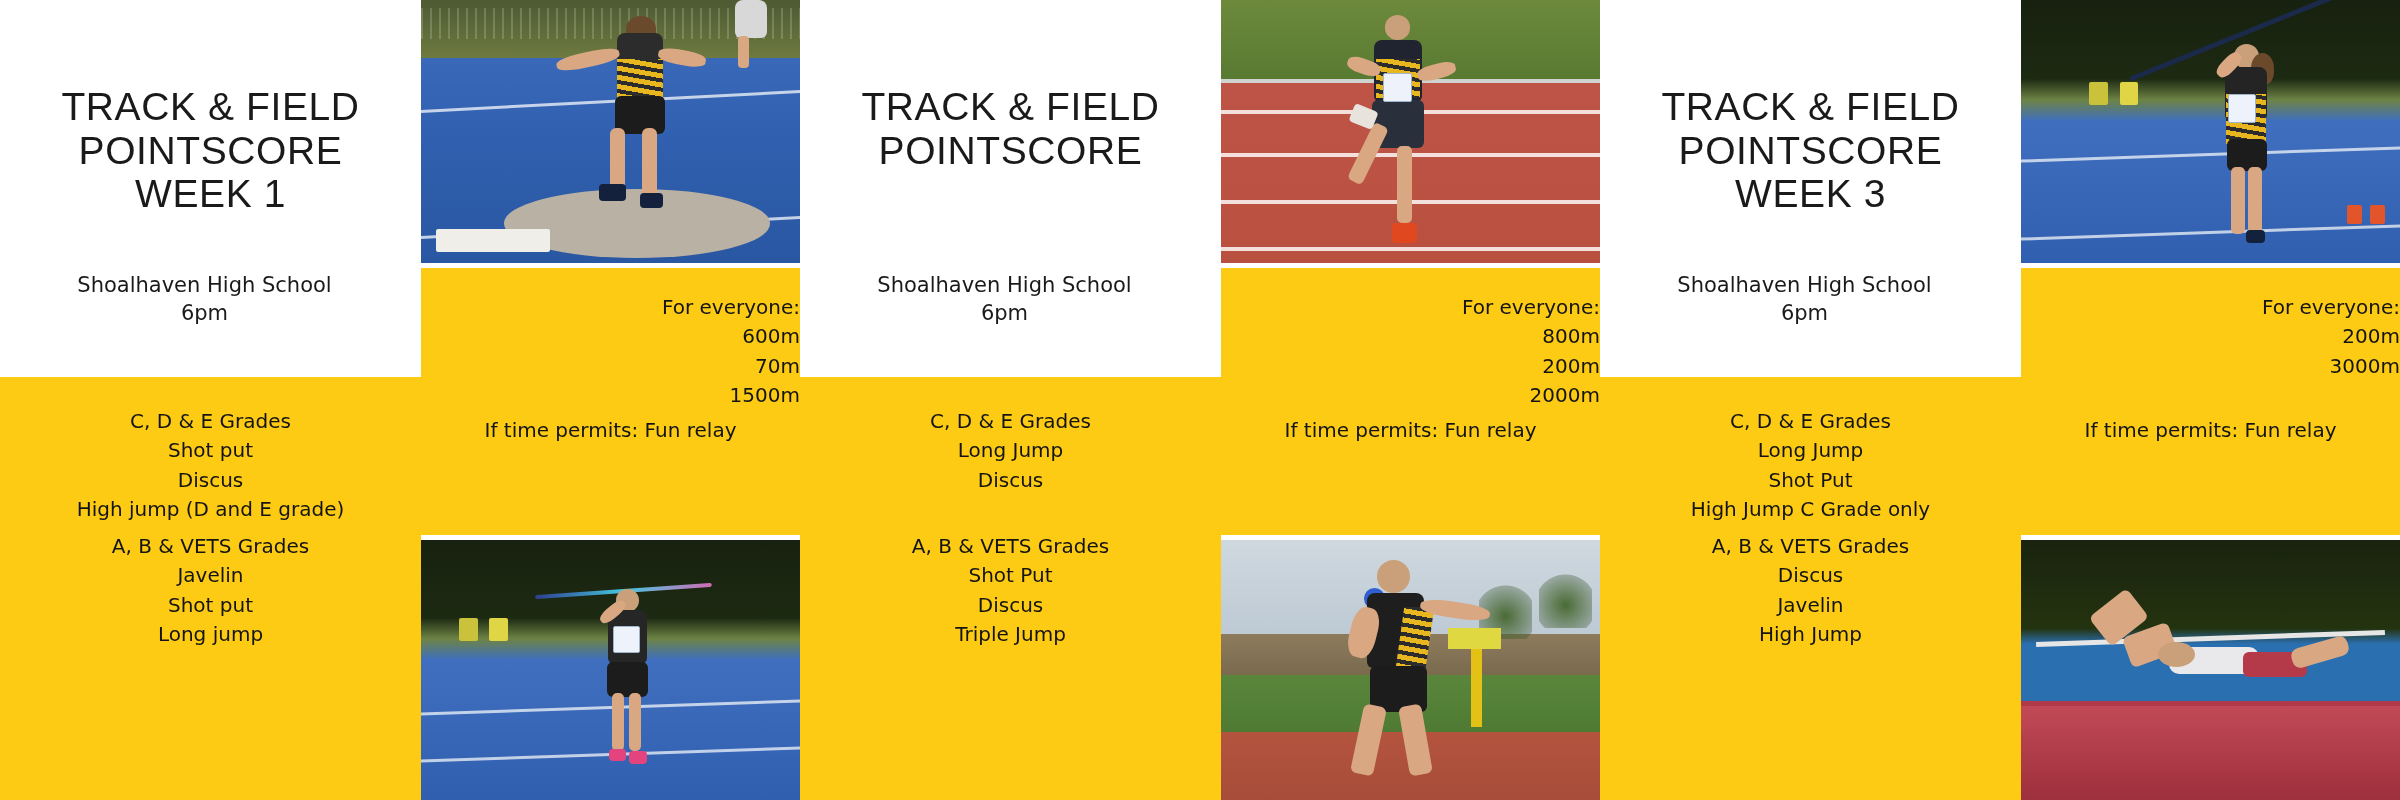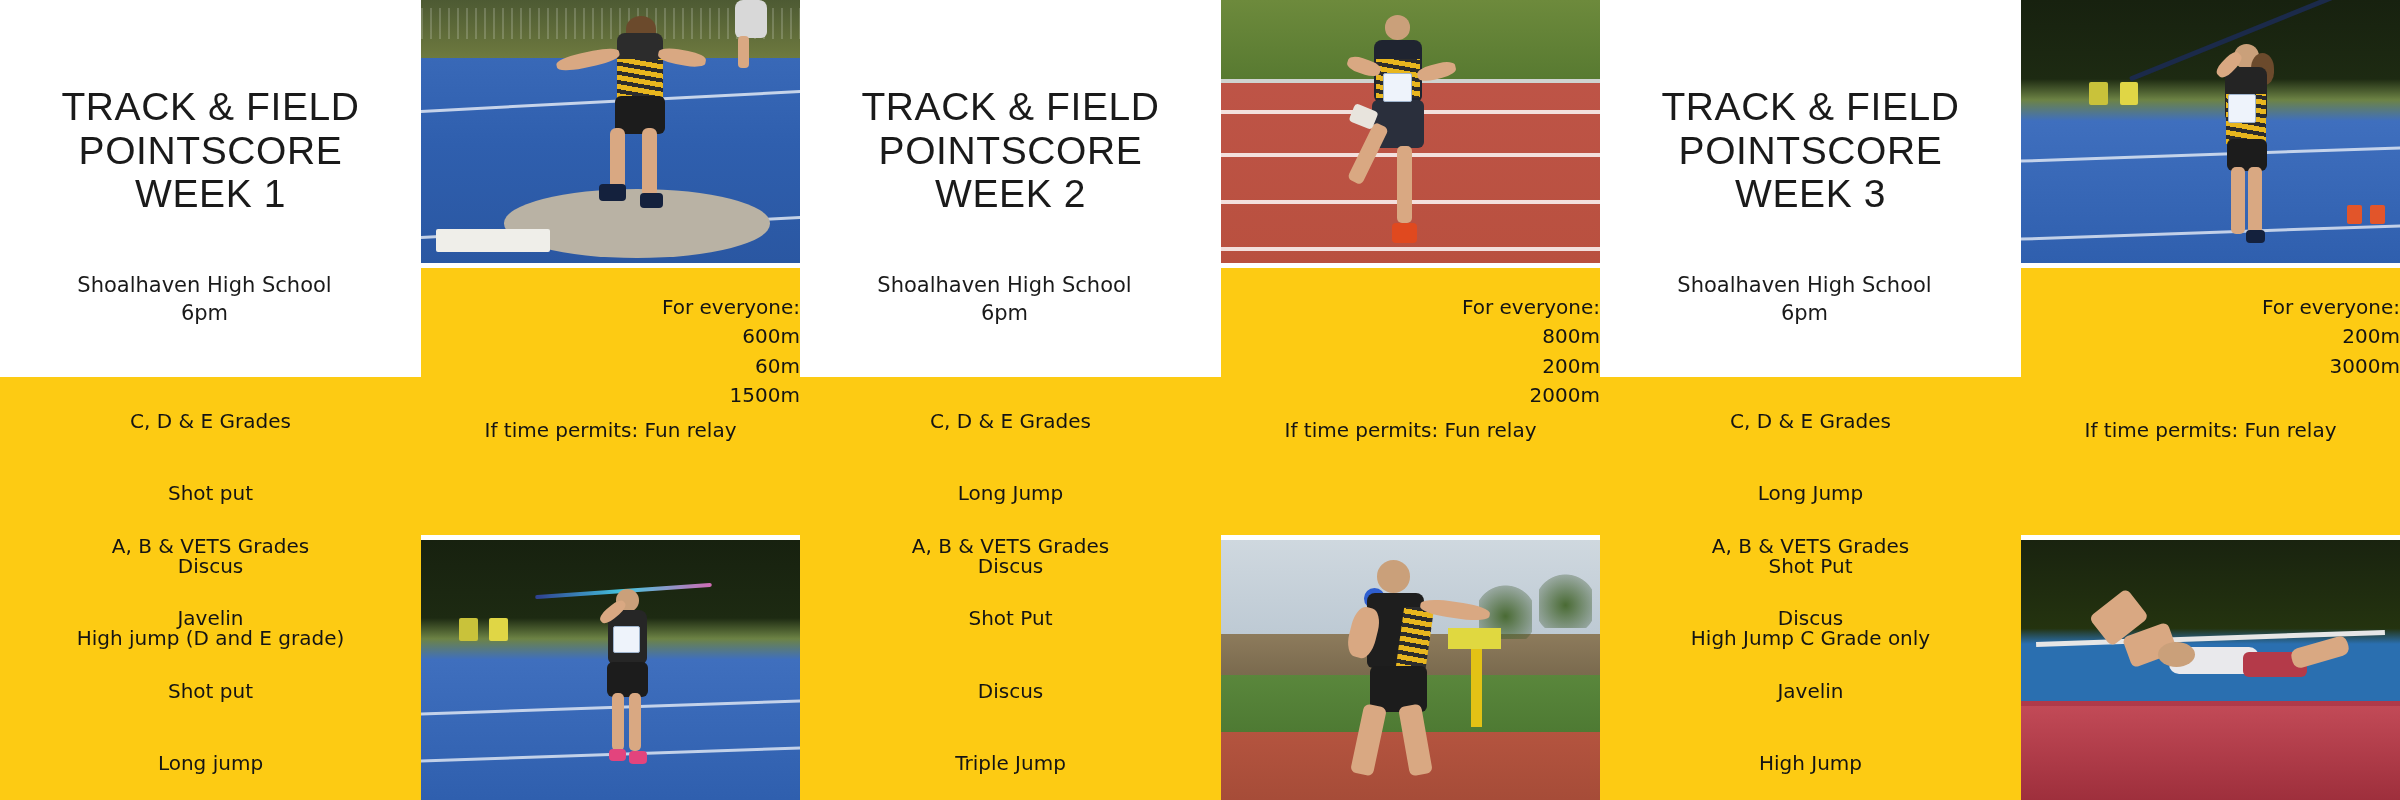--- a/index.html
+++ b/index.html
@@ -50,21 +50,21 @@
     position:absolute;left:0;right:0;
     text-align:center;
     font-family:"DejaVu Sans", sans-serif;
     font-size:20px;
     line-height:1.47;
     color:#141414;
   }
   .gradeblock.g1{top:30px;}
   .gradeblock.g2{top:155px;}
   .gradeblock .ghead{display:block;}
-  .gradeblock .gitem{display:block;margin-top:43px;}
+  .gradeblock .gitem{display:block;}
 
   
   .mediacol{position:absolute;left:421px;top:0;width:379px;height:800px;}
   .photo{
     position:absolute;left:0;width:379px;
     overflow:hidden;
     background:#2f62b5;
   }
   .photo.top{top:0;height:263px;}
   .photo.bot{top:540px;height:260px;}
@@ -202,21 +202,21 @@
             <div class="torso" style="left:20%;top:0;width:60%;height:48%;background:#d8d8d8"></div>
             <div class="skin" style="left:26%;top:46%;width:20%;height:40%;border-radius:4px"></div>
           </div>
         </div>
       </div>
 
       <div class="everyone">
         <div class="ebody">
           <span>For everyone:</span>
           <span>600m</span>
-          <span>60m</span>
+          <span>70m</span>
           <span>1500m</span>
         </div>
         <div class="relay">If time permits: Fun relay</div>
       </div>
 
       <div class="photo bot">
         <div class="scene sc-jav">
           <div class="lane" style="top:64%"></div>
           <div class="lane" style="top:82%"></div>
           <div class="bin" style="left:10%;top:30%"></div>
@@ -237,21 +237,20 @@
       </div>
     </div>
   </section>
 
   <section class="panel p2">
     <div class="textcol">
       <div class="whiteblock">
         <div class="title">
           <div>TRACK &amp; FIELD</div>
           <div>POINTSCORE</div>
-          <div>WEEK 2</div>
         </div>
         <div class="venue">
           <div>Shoalhaven High School</div>
           <div>6pm</div>
         </div>
       </div>
       <div class="yellowblock">
         <div class="gradeblock g1">
           <span class="ghead">C, D &amp; E Grades</span>
           <span class="gitem">Long Jump</span>

